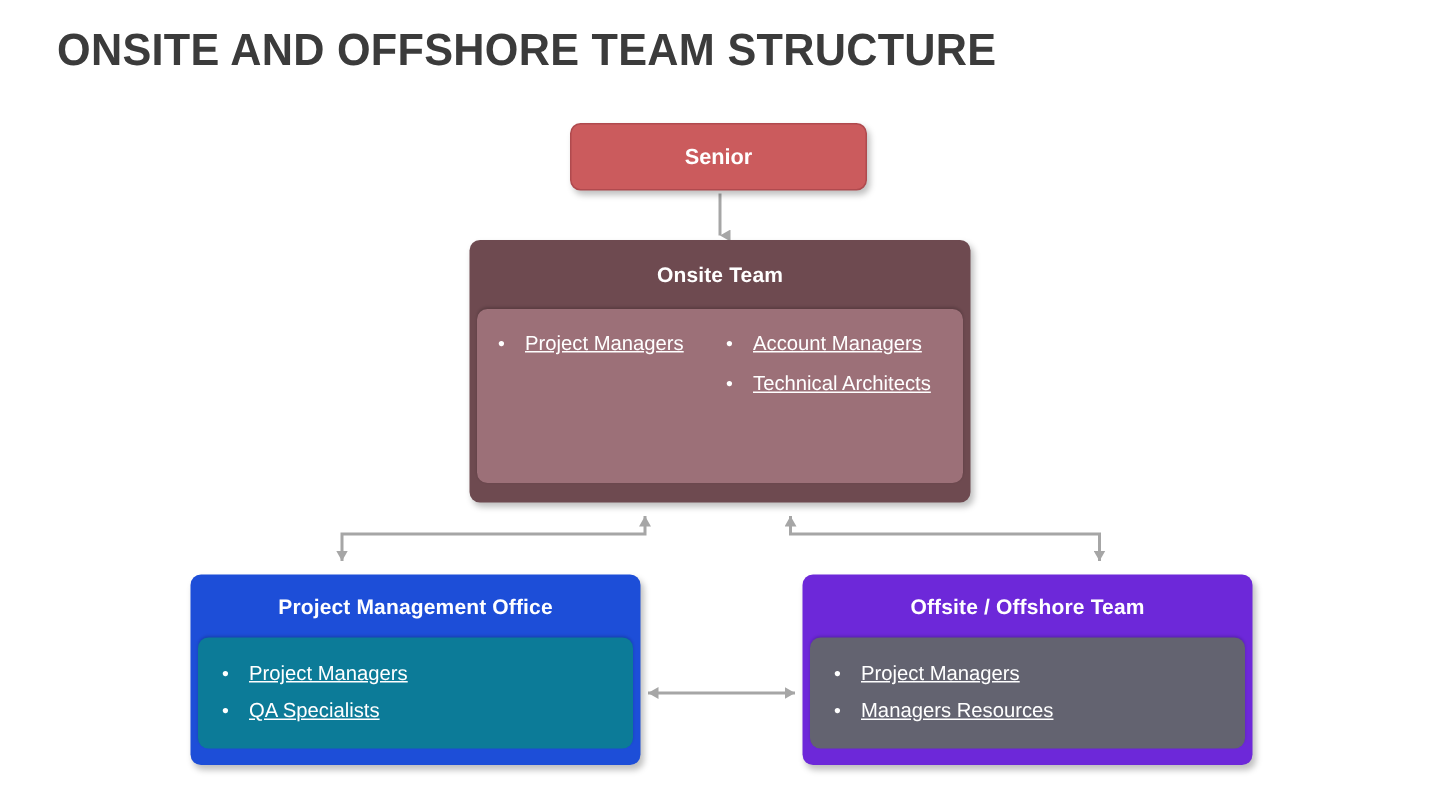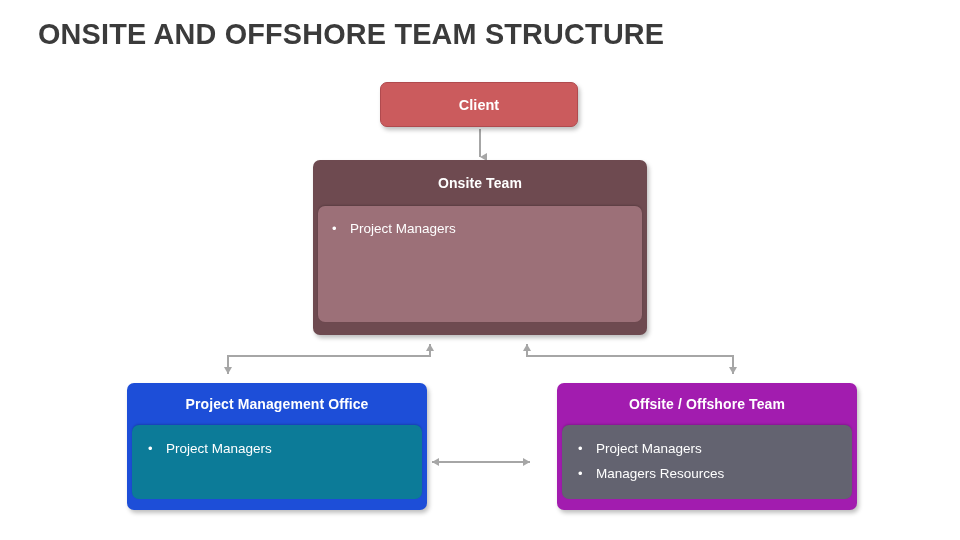--- a/index.html
+++ b/index.html
@@ -67,20 +67,21 @@
     padding: 0;
     list-style: none;
   }
   .bullet-list li {
     position: relative;
     color: #ffffff;
     font-size: 13.5px;
     line-height: 19px;
     padding-left: 22px;
     margin-bottom: 6px;
+    text-decoration: underline;
   }
   .bullet-list li::before {
     content: "\2022";
     position: absolute;
     left: 4px;
     top: 0;
     font-size: 13px;
     line-height: 19px;
     color: #ffffff;
   }
@@ -152,25 +153,25 @@
     left: 5px;
     top: 42px;
     width: 290px;
     height: 74px;
     background: #0c7b98;
     padding: 14px 10px 0 12px;
   }
 
   
   #offshore-node {
-    left: 557px;
+    left: 535px;
     top: 383px;
     width: 300px;
     height: 127px;
-    background: #a21caf;
+    background: #6d28d9;
   }
   #offshore-node .node-header {
     height: 42px;
   }
   #offshore-node .node-body {
     left: 5px;
     top: 42px;
     width: 290px;
     height: 74px;
     background: #636370;
@@ -218,41 +219,48 @@
     <g>
       <path d="M527,344 L527,356 L733,356 L733,374" fill="none" stroke="#a6a6a6" stroke-width="2" marker-start="url(#arrowStart)" marker-end="url(#arrowEnd)"></path>
     </g>
 
     <g>
       <line x1="432" y1="462" x2="530" y2="462" stroke="#a6a6a6" stroke-width="2" marker-start="url(#arrowStart)" marker-end="url(#arrowEnd)"></line>
     </g>
   </svg>
 
   <div class="node" id="client-node">
-    <div class="client-label">Client</div>
+    <div class="client-label">Senior</div>
   </div>
 
   <div class="node" id="onsite-node">
     <div class="node-header">Onsite Team</div>
     <div class="node-body">
       <div class="two-col">
         <div class="col">
           <ul class="bullet-list">
             <li>Project Managers</li>
           </ul>
         </div>
+        <div class="col">
+          <ul class="bullet-list">
+            <li>Account Managers</li>
+            <li>Technical Architects</li>
+          </ul>
+        </div>
       </div>
     </div>
   </div>
 
   <div class="node" id="pmo-node">
     <div class="node-header">Project Management Office</div>
     <div class="node-body">
       <ul class="bullet-list">
         <li>Project Managers</li>
+        <li>QA Specialists</li>
       </ul>
     </div>
   </div>
 
   <div class="node" id="offshore-node">
     <div class="node-header">Offsite / Offshore Team</div>
     <div class="node-body">
       <ul class="bullet-list">
         <li>Project Managers</li>
         <li>Managers Resources</li>

